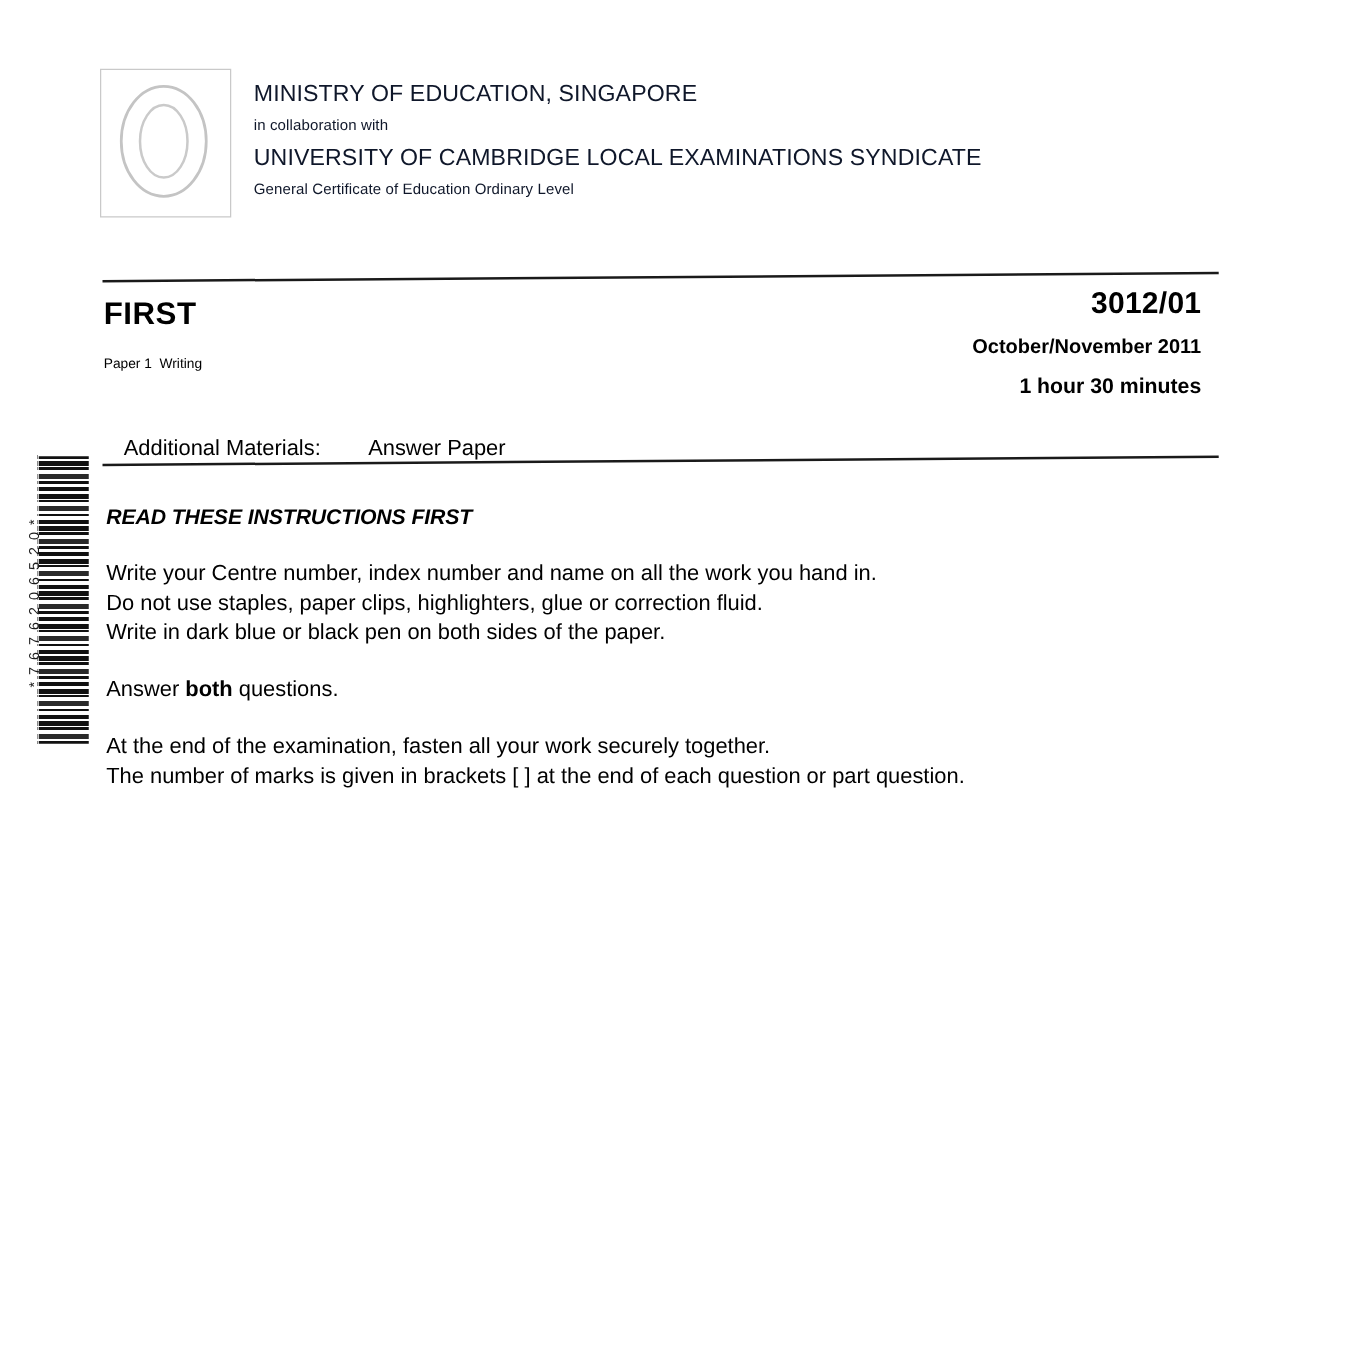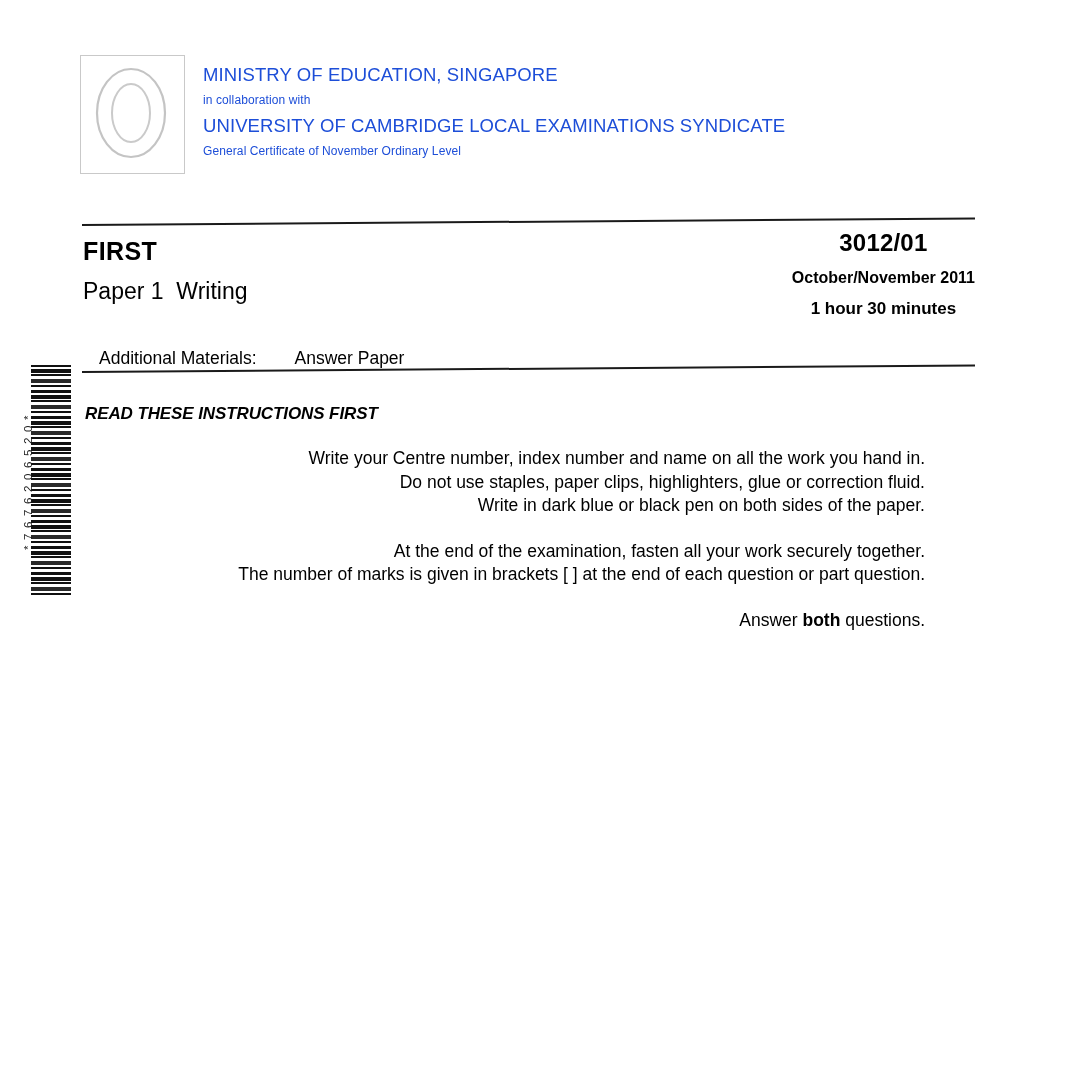--- a/index.html
+++ b/index.html
@@ -82,21 +82,21 @@
   
   #header-text {
     position: absolute;
     left: 203px;
     top: 62px;
     width: 760px;
   }
   #header-text .hline {
     font-size: 18.5px;
     line-height: 25.5px;
-    color: #1d4ed8;
+    color: #0f172a;
     white-space: nowrap;
     letter-spacing: 0.1px;
   }
   #header-text .hline.small {
     font-size: 12px;
   }
 
   
   .rule {
     position: absolute;
@@ -123,31 +123,31 @@
     left: 83px;
     top: 236px;
   }
   #subject-title {
     font-size: 25px;
     font-weight: bold;
     letter-spacing: 0.4px;
     line-height: 30px;
   }
   #paper-line {
-    font-size: 23px;
+    font-size: 11px;
     line-height: 22px;
     margin-top: 14px;
     white-space: pre;
   }
 
   #title-right {
     position: absolute;
-    right: 102px;
+    right: 116px;
     top: 228px;
-    text-align: center;
+    text-align: right;
   }
   #paper-code {
     font-size: 24px;
     font-weight: bold;
     letter-spacing: 0.2px;
     line-height: 30px;
   }
   #session {
     font-size: 16px;
     font-weight: bold;
@@ -180,21 +180,20 @@
   }
   #instructions-heading {
     font-size: 17px;
     font-weight: bold;
     letter-spacing: -0.1px;
     line-height: 22px;
     font-style: italic;
   }
   .instr-group {
     margin-top: 22px;
-    text-align: right;
   }
   .instr-line {
     font-size: 17.5px;
     line-height: 23.5px;
     white-space: nowrap;
   }
   .instr-line b { font-weight: bold; }
 </style>
 </head>
 <body>
@@ -210,21 +209,21 @@
     <svg width="100" height="114" viewBox="0 0 100 114">
       <ellipse cx="50" cy="57" rx="34" ry="44" fill="none" stroke="#c4c4c4" stroke-width="2.2"></ellipse>
       <ellipse cx="50" cy="57" rx="19" ry="29" fill="none" stroke="#cacaca" stroke-width="2"></ellipse>
     </svg>
   </div>
 
   <div id="header-text">
     <div class="hline">MINISTRY OF EDUCATION, SINGAPORE</div>
     <div class="hline small">in collaboration with</div>
     <div class="hline">UNIVERSITY OF CAMBRIDGE LOCAL EXAMINATIONS SYNDICATE</div>
-    <div class="hline small">General Certificate of November Ordinary Level</div>
+    <div class="hline small">General Certificate of Education Ordinary Level</div>
   </div>
 
   <div class="rule" id="rule-top"></div>
 
   <div id="title-left">
     <div id="subject-title">FIRST</div>
     <div id="paper-line">Paper 1  Writing</div>
   </div>
 
   <div id="title-right">
@@ -240,22 +239,22 @@
   <div id="instructions">
     <div id="instructions-heading">READ THESE INSTRUCTIONS FIRST</div>
 
     <div class="instr-group">
       <div class="instr-line">Write your Centre number, index number and name on all the work you hand in.</div>
       <div class="instr-line">Do not use staples, paper clips, highlighters, glue or correction fluid.</div>
       <div class="instr-line">Write in dark blue or black pen on both sides of the paper.</div>
     </div>
 
     <div class="instr-group">
+      <div class="instr-line"><span>Answer </span><b>both</b><span> questions.</span></div>
+    </div>
+
+    <div class="instr-group">
       <div class="instr-line">At the end of the examination, fasten all your work securely together.</div>
       <div class="instr-line">The number of marks is given in brackets [  ] at the end of each question or part question.</div>
     </div>
-
-    <div class="instr-group">
-      <div class="instr-line"><span>Answer </span><b>both</b><span> questions.</span></div>
-    </div>
   </div>
 
 </div>
 
 </body></html>

